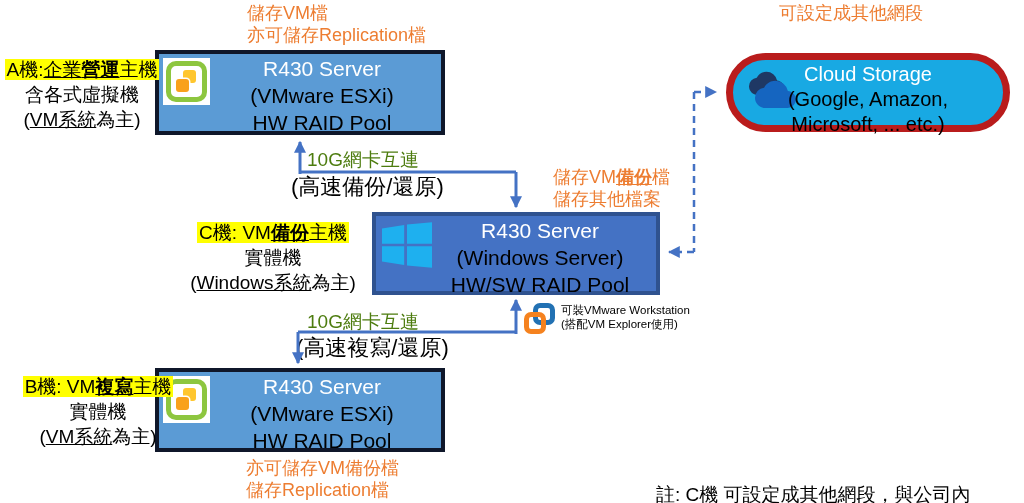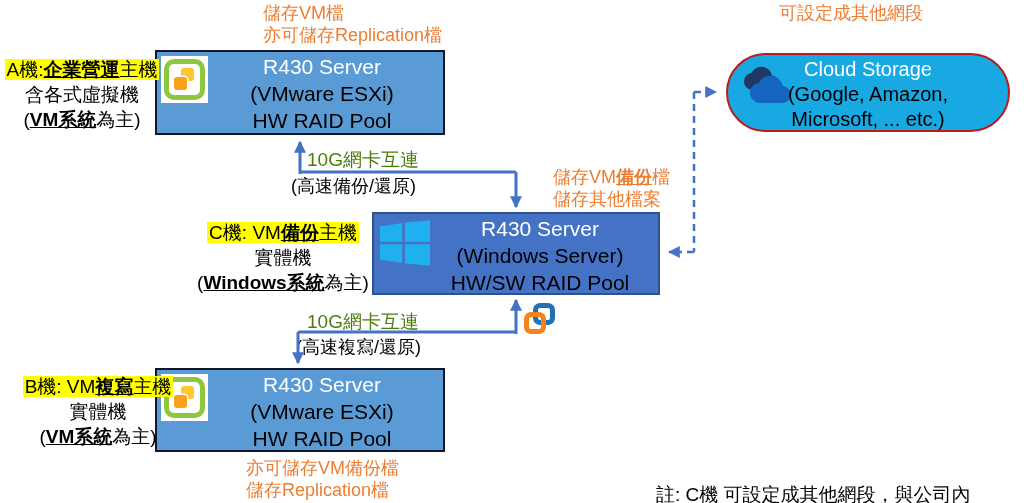--- a/index.html
+++ b/index.html
@@ -2,42 +2,42 @@
 <html><head>
 <meta charset="utf-8">
 <style>
   * { margin:0; padding:0; box-sizing:border-box; }
   html,body { background:#fff; }
   body { font-family:"Liberation Sans", sans-serif; }
   #canvas { position:relative; width:1024px; height:503px; background:#fff; overflow:hidden; }
   .abs { position:absolute; }
 
   
-  .server-box { background:#5B9BD5; border:2px solid #0f172a; }
+  .server-box { background:#5B9BD5; border:4px solid #0f172a; }
   .server-box.dark { background:#4472C4; border-color:#2F528F; }
   .server-text { position:absolute; left:48px; right:4px; top:1px; text-align:center;
                  font-size:21px; line-height:27px; color:#000; }
   .server-text .l1 { color:#fff; }
 
   
-  .cloud-shape { background:#18A9E3; border:2px solid #b91c1c; border-radius:40px; }
+  .cloud-shape { background:#18A9E3; border:7px solid #b91c1c; border-radius:40px; }
   .cloud-text { position:absolute; left:0; right:0; top:2px; text-align:center;
                 font-size:20px; line-height:25px; color:#000; }
   .cloud-text .l1 { color:#fff; }
 
   
   .side-label { font-size:19px; line-height:25px; text-align:center; color:#000; white-space:nowrap; }
   .hl { background:#FFFF00; padding:0 2px; }
-  .u  { text-decoration:underline;font-weight:bold; }
+  .u  { text-decoration:underline; }
   .bu { font-weight:bold; text-decoration:underline; }
 
   
   .orange { color:#ED7D31; font-size:18px; line-height:22px; white-space:nowrap; }
   .green  { color:#4d7c0f; font-size:18px; line-height:21px; white-space:nowrap; }
-  .blackcap { color:#000; font-size:18px; line-height:21px; white-space:nowrap; }
+  .blackcap { color:#000; font-size:22px; line-height:21px; white-space:nowrap; }
   .note { color:#000; font-size:19px; line-height:24px; white-space:nowrap; }
 
   
   .esxi-icon { width:47px; height:47px; background:#fff; }
   .esxi-ring { position:absolute; inset:3px; border:5px solid #8DC63F; border-radius:10px; background:#fff; }
   .cube { position:absolute; width:13px; height:13px; border-radius:3px; box-shadow:0 0 0 1.5px #fff; }
   .cube1 { left:20px; top:12px; background:#FFC62E; }
   .cube2 { left:13px; top:21px; background:#F9A11B; }
 
   
@@ -46,21 +46,21 @@
   .ws-orange { position:absolute; bottom:0; left:0; width:22px; height:22px; border:5px solid #F5821F; border-radius:7px; }
   .ws-text { font-size:11.5px; line-height:14px; color:#000; white-space:nowrap; }
 
   svg.overlay { position:absolute; left:0; top:0; pointer-events:none; }
 </style>
 </head>
 <body>
 
 <div id="canvas">
 
-  <div class="abs orange" style="left:263px; top:2px;">
+  <div class="abs orange" style="left:247px; top:2px;">
     <div>儲存VM檔</div>
     <div>亦可儲存Replication檔</div>
   </div>
 
   <div class="abs orange" style="left:779px; top:2px;">
     <div>可設定成其他網段</div>
   </div>
 
   <div class="abs server-box" style="left:155px; top:50px; width:290px; height:85px;">
     <div class="abs esxi-icon" style="left:4px; top:4px;">
@@ -93,35 +93,39 @@
         <polygon points="44,42 88,42 88,80 44,76"></polygon>
       </g>
     </svg>
     <div class="server-text" style="left:52px;">
       <div class="l1">R430 Server</div>
       <div>(Windows Server)</div>
       <div>HW/SW RAID Pool</div>
     </div>
   </div>
 
-  <div class="abs side-label" style="left:188px; top:220px; width:190px;">
+  <div class="abs side-label" style="left:178px; top:220px; width:190px;">
     <div><span class="hl"><span>C機: VM</span><span class="bu">備份</span><span>主機</span></span></div>
     <div>實體機</div>
     <div><span>(</span><span class="u">Windows系統</span><span>為主)</span></div>
   </div>
 
   <div class="abs orange" style="left:535px; top:166px;margin-left:18px;">
     <div><span>儲存VM</span><span class="bu">備份</span><span>檔</span></div>
     <div>儲存其他檔案</div>
   </div>
 
 
   <div class="abs ws-icon" style="left:524px; top:303px;">
     <div class="ws-blue"></div>
       <div class="ws-orange"></div>
+  </div>
+  <div class="abs ws-text" style="left:561px; top:303px;">
+    <div>可裝VMware Workstation</div>
+    <div>(搭配VM Explorer使用)</div>
   </div>
 
   <div class="abs green" style="left:307px; top:311px; font-size:19px;">10G網卡互連</div>
   <div class="abs blackcap" style="left:296px; top:337px;">(高速複寫/還原)</div>
 
   <div class="abs server-box" style="left:155px; top:368px; width:290px; height:84px;">
     <div class="abs esxi-icon" style="left:4px; top:4px;">
       <div class="esxi-ring"></div>
         <div class="cube cube1"></div>
         <div class="cube cube2"></div>

